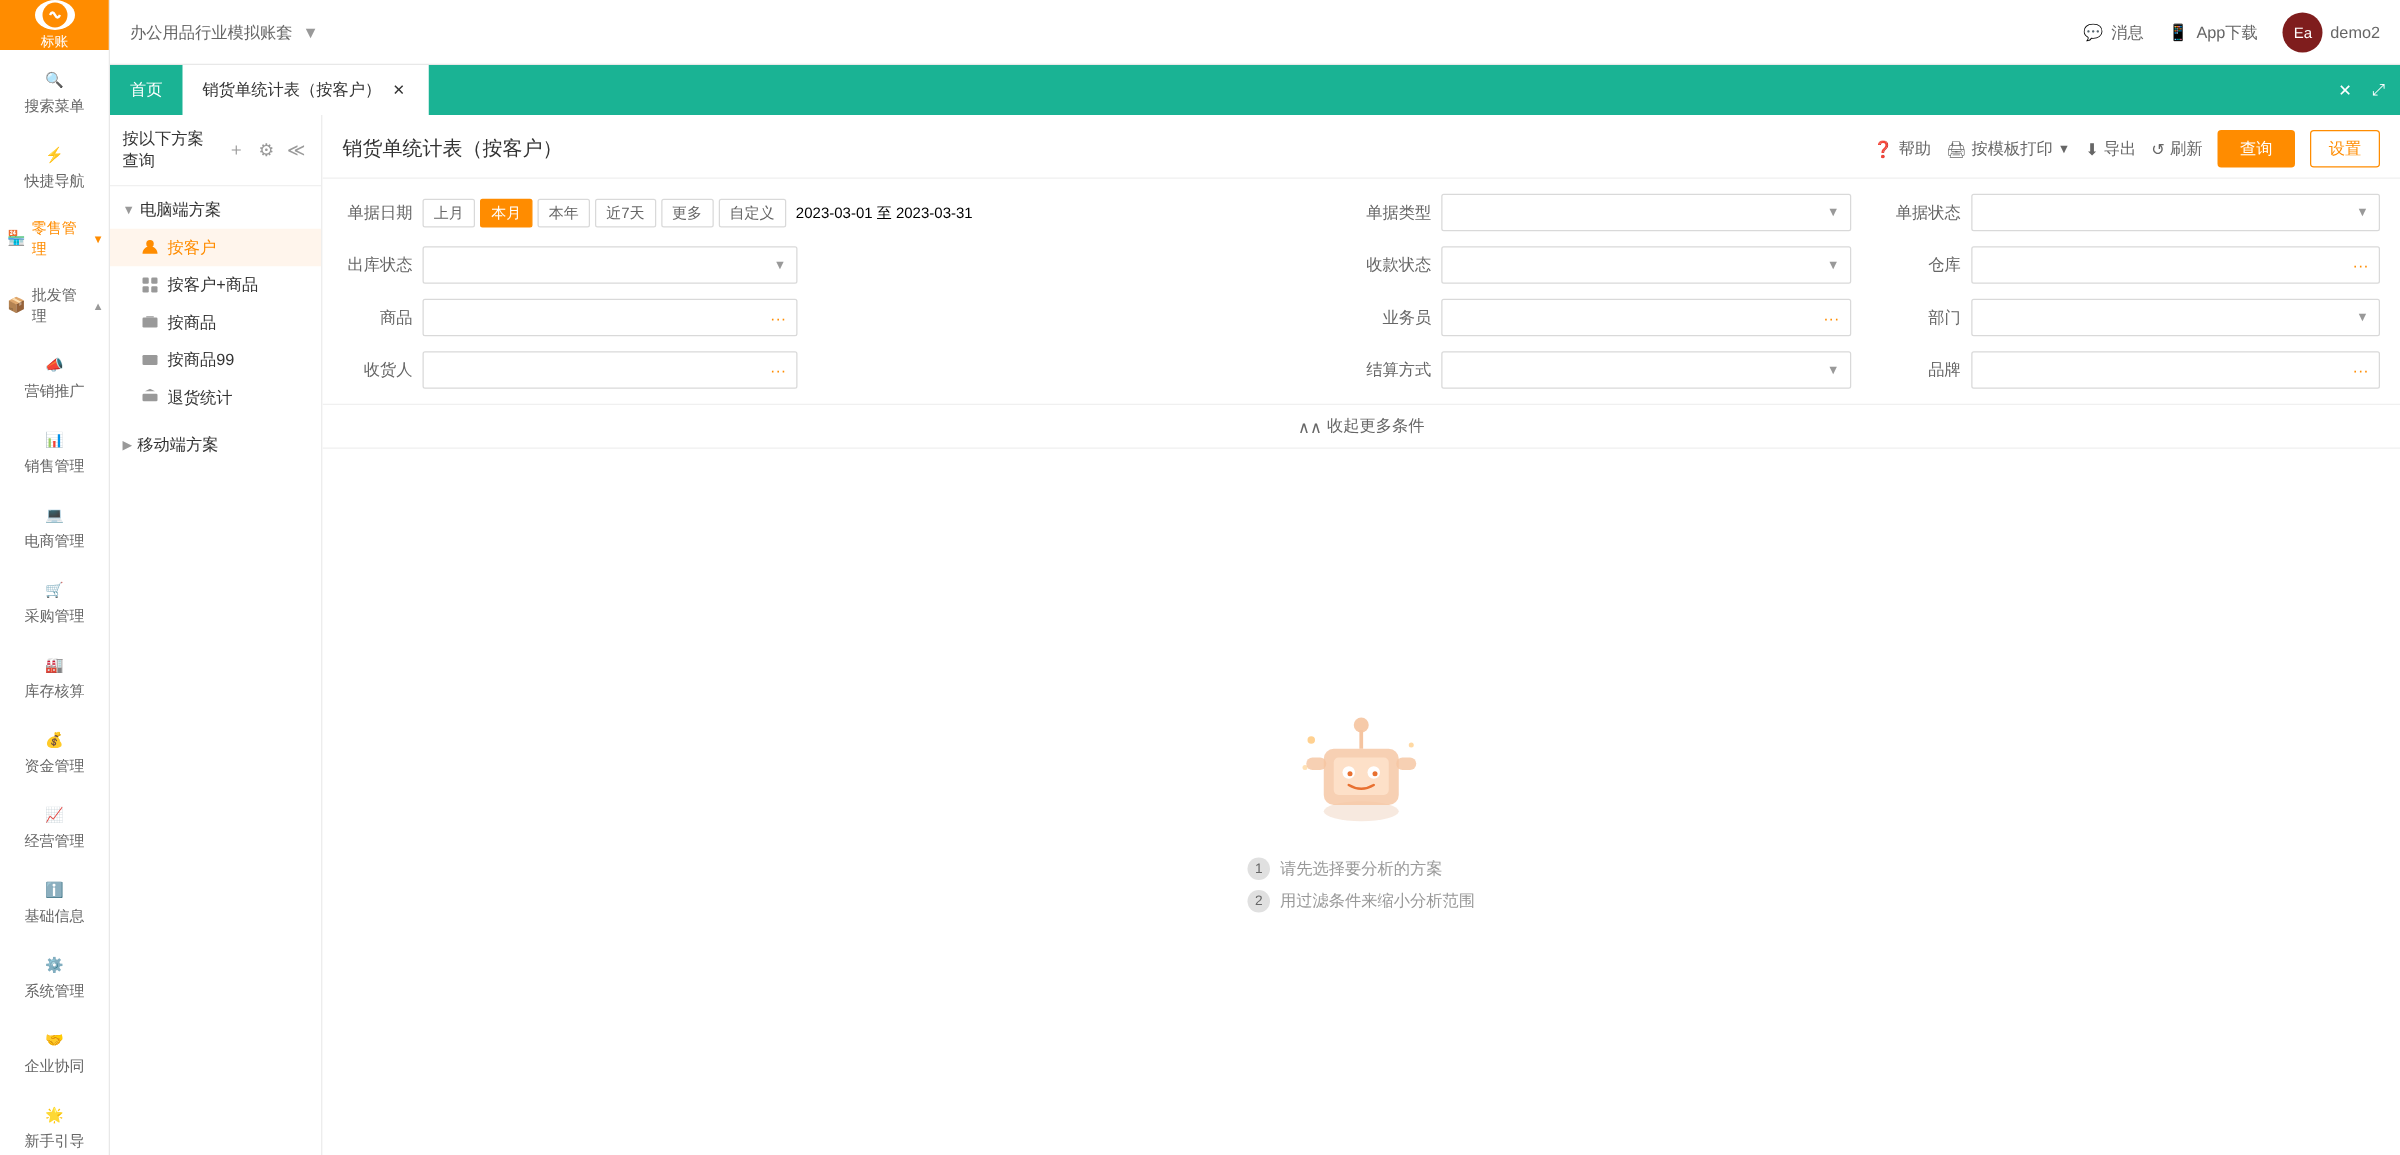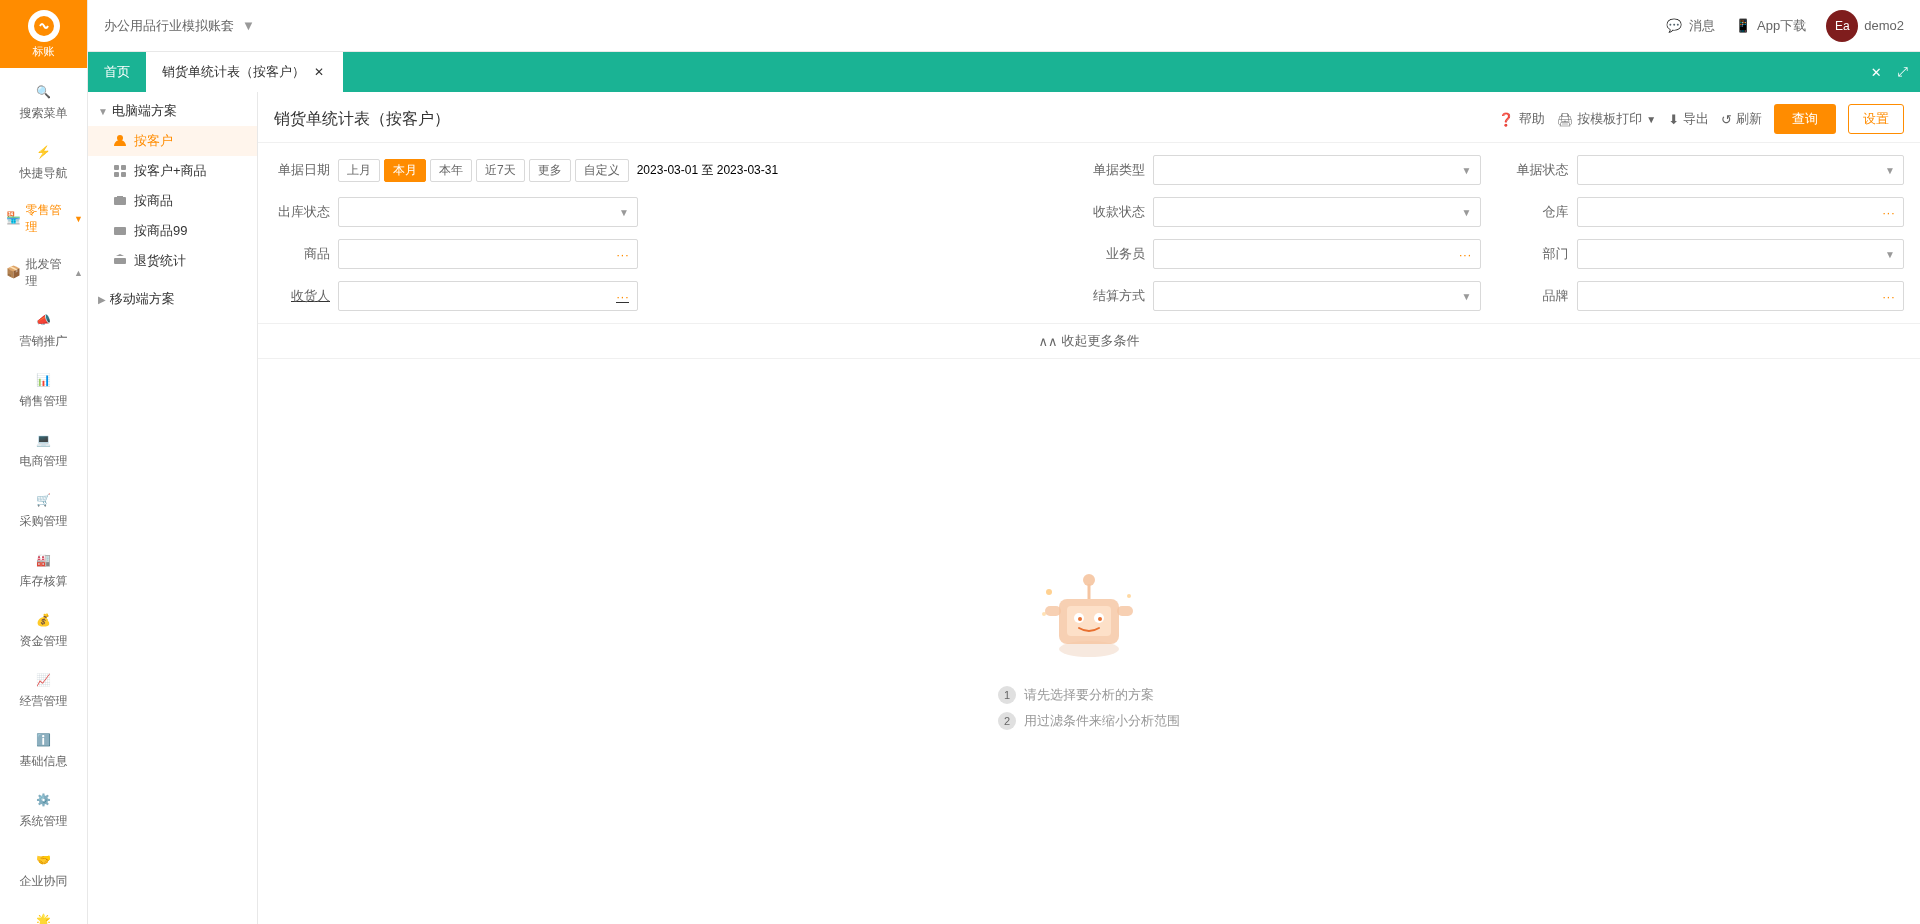--- a/index.html
+++ b/index.html
@@ -9,21 +9,21 @@
     .sidebar {
       width: 88px;
       background: #fff;
       height: 924px;
       display: flex;
       flex-direction: column;
       border-right: 1px solid #e8e8e8;
       flex-shrink: 0;
     }
     .logo-area {
-      height: 68px;
+      height: 40px;
       background: #ff8c00;
       display: flex;
       align-items: center;
       justify-content: center;
       flex-direction: column;
       color: #fff;
       font-size: 11px;
     }
     .logo-icon {
       width: 32px;
@@ -560,20 +560,28 @@
     </div>
     <div class="tab-controls">
       <div class="tab-ctrl-btn">✕</div>
       <div class="tab-ctrl-btn">⤢</div>
     </div>
   </div>
 
   <div class="page-content">
 
     <div class="scheme-panel">
+      <div class="scheme-header">
+        <span>按以下方案查询</span>
+        <div class="scheme-header-actions">
+          <div class="scheme-action-btn">＋</div>
+          <div class="scheme-action-btn">⚙</div>
+          <div class="scheme-action-btn">≪</div>
+        </div>
+      </div>
 
       <div class="scheme-group">
         <div class="scheme-group-title">
           <span class="arrow">▼</span>
           <span>电脑端方案</span>
         </div>
 
         <div class="scheme-sub-item active">
           <div class="item-icon">
             <svg width="14" height="14" viewBox="0 0 14 14" fill="currentColor">
@@ -755,21 +763,21 @@
             <div class="filter-control">
               <div class="filter-select">
                 <span></span>
                 <span class="chevron-down">▼</span>
               </div>
             </div>
           </div>
         </div>
 
         <div class="filter-row">
-          <div class="filter-item" style="flex:2;text-decoration:underline;">
+          <div class="filter-item" style="flex:2;">
             <span class="filter-label">收货人</span>
             <div class="filter-control">
               <div class="filter-select-ellipsis" style="max-width:300px;">
                 <span class="dots">···</span>
               </div>
             </div>
           </div>
           <div class="filter-divider"></div>
           <div class="filter-item">
             <span class="filter-label">结算方式</span>

